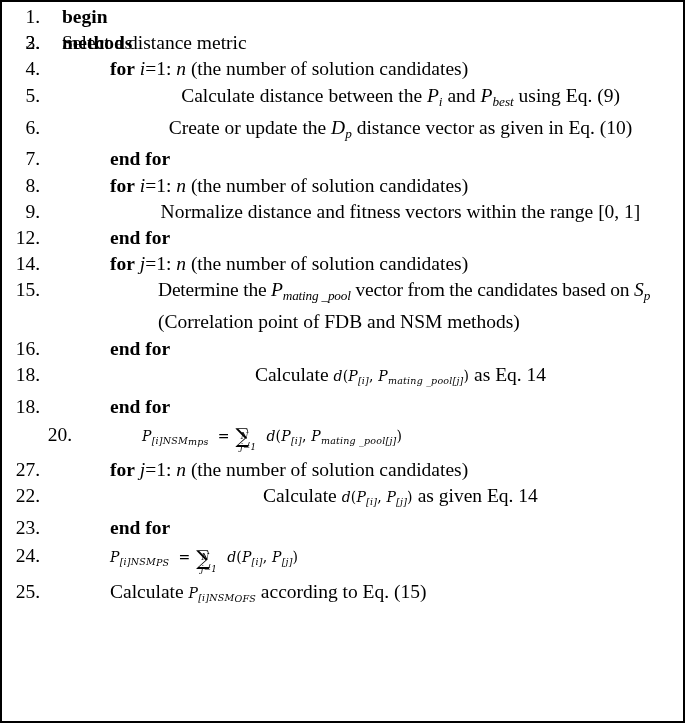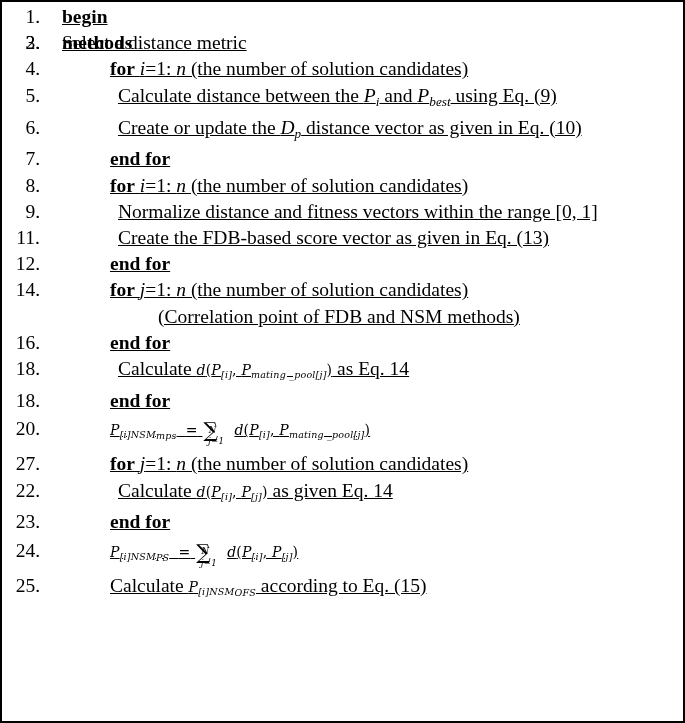--- a/index.html
+++ b/index.html
@@ -38,25 +38,24 @@
     width: 46px;
     min-width: 46px;
     text-align: right;
     padding-right: 8px;
     box-sizing: border-box;
     font-size: 19.5px;
   }
   .body-txt {
     flex: 1;
     min-width: 0;
-    text-decoration: underline;
   }
   .ind1  { padding-left: 14px; }
   .ind2  { padding-left: 62px; }
-  .ind3  { padding-left: 70px; }
+  .ind3  { padding-left: 70px; text-align: center; }
   .ind4  { padding-left: 110px; }
 
   b, .kw { font-weight: bold; }
   i, .it { font-style: italic; }
 
   .sub {
     font-size: 0.68em;
     vertical-align: -0.28em;
     font-style: italic;
   }
@@ -168,36 +167,36 @@
       <span class="num">8.</span>
       <span class="body-txt ind2"><b class="kw">for</b>&nbsp;<i>i</i><span>=1: </span><i>n</i><span> (the number of solution candidates)</span></span>
     </div>
 
     <div class="line">
       <span class="num">9.</span>
       <span class="body-txt ind3">Normalize distance and fitness vectors within the range [0, 1]</span>
     </div>
 
 
-    <div class="line">
-      <span class="num">11.</span>
-      <span class="body-txt ind3">Create the FDB-based score vector as given in Eq. (13)</span>
-    </div>
 
     <div class="line">
       <span class="num">12.</span>
       <span class="body-txt ind2"><b>end for</b></span>
     </div>
 
 
     <div class="line">
       <span class="num">14.</span>
       <span class="body-txt ind2"><b class="kw">for</b>&nbsp;<i>j</i><span>=1: </span><i>n</i><span> (the number of solution candidates)</span></span>
     </div>
 
+    <div class="line">
+      <span class="num">15.</span>
+      <span class="body-txt ind4 tight"><span>Determine the </span><i>P</i><span class="sub">mating _pool</span><span> vector from the candidates based on </span><i>S</i><span class="sub">p</span></span>
+    </div>
 
     <div class="line">
       <span class="num"></span>
       <span class="body-txt ind4">(Correlation point of FDB and NSM methods)</span>
     </div>
 
     <div class="line">
       <span class="num">16.</span>
       <span class="body-txt ind2"><b>end for</b></span>
     </div>
@@ -206,21 +205,21 @@
     <div class="line">
       <span class="num">18.</span>
       <span class="body-txt ind3 eqline"><span>Calculate </span><span class="math"><span class="mvar">d</span><span class="up">(</span><span class="mvar">P</span><span class="sub">[i]</span><span class="up">, </span><span class="mvar">P</span><span class="sub">mating _pool</span><span class="sub">[j]</span><span class="up">)</span></span><span> as Eq. 14</span></span>
     </div>
 
     <div class="line">
       <span class="num">18.</span>
       <span class="body-txt ind2"><b>end for</b></span>
     </div>
 
-    <div class="line" style="line-height:30px;">
+    <div class="line" style="line-height:30px;margin-left:32px;">
       <span class="num">20.</span>
       <span class="body-txt ind2 eqline math"><span class="mvar">P</span><span class="sub">[i]</span><span class="sub">NSM</span><span class="sub" style="vertical-align:-0.45em;">mps</span>&nbsp;&nbsp;<span class="up">=</span>&nbsp;<span class="sum-inline"><span class="sg">∑</span><span class="tl">N</span><span class="bl">j=1</span></span><span class="mvar">d</span><span class="up">(</span><span class="mvar">P</span><span class="sub">[i]</span><span class="up">, </span><span class="mvar">P</span><span class="sub">mating _pool</span><span class="sub">[j]</span><span class="up">)</span></span>
     </div>
 
     <div class="line">
       <span class="num">27.</span>
       <span class="body-txt ind2"><b class="kw">for</b>&nbsp;<i>j</i><span>=1: </span><i>n</i><span> (the number of solution candidates)</span></span>
     </div>
 
     <div class="line">

